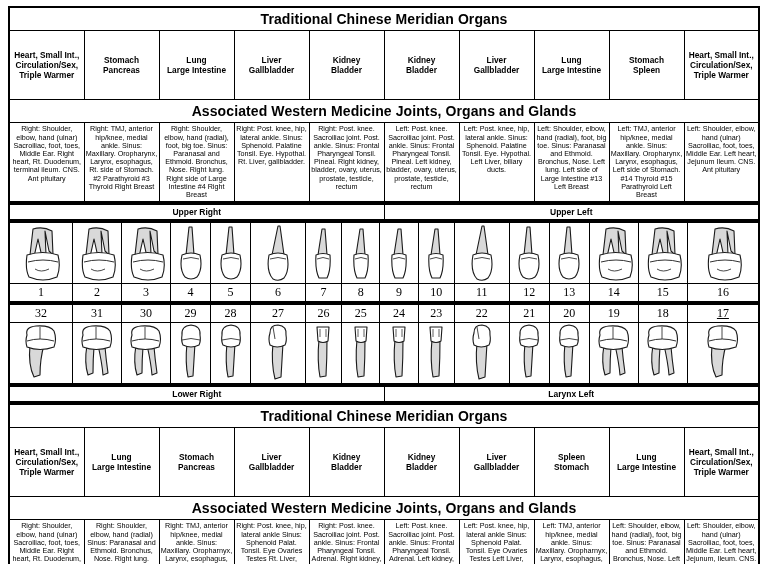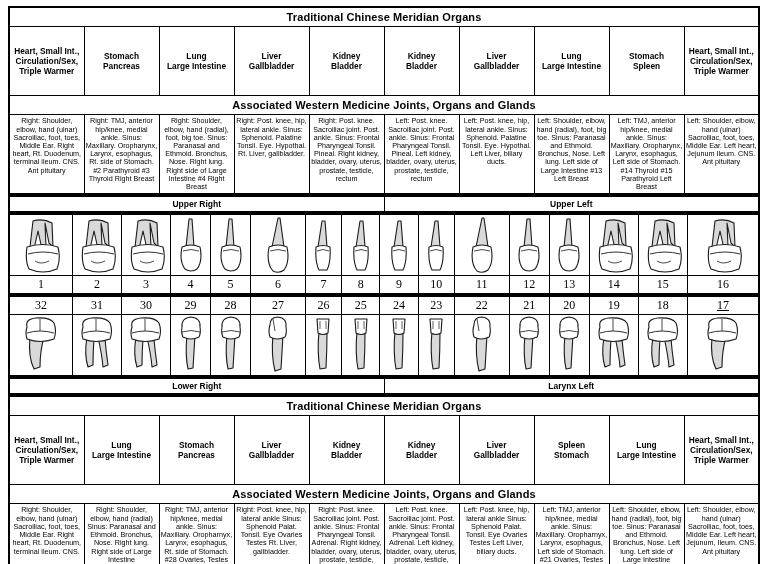--- a/index.html
+++ b/index.html
@@ -2,21 +2,21 @@
 <html><head>
 <meta charset="utf-8">
 <style>
   html,body{margin:0;padding:0;background:#fff;}
   body{width:768px;height:564px;overflow:hidden;
        font-family:"Liberation Sans","DejaVu Sans",sans-serif;color:#000;}
   .chart{width:768px;height:564px;box-sizing:border-box;padding:6px 8px 2px 8px;}
   table{border-collapse:collapse;table-layout:fixed;width:100%;}
   .frame{border:2px solid #000;}
   td,th{border:1px solid #000;padding:0;vertical-align:middle;text-align:center;}
-  .bandtitle{font-weight:bold;font-size:11px;padding:3px 0 3px 0;letter-spacing:.1px;}
+  .bandtitle{font-weight:bold;font-size:14px;padding:3px 0 3px 0;letter-spacing:.1px;}
   .organ{font-weight:bold;font-size:8.3px;line-height:1.22;padding:19px 1px;}
   .detail{font-size:7.2px;line-height:1.14;padding:2px 1px;vertical-align:top;}
   .quad{font-weight:bold;font-size:8.5px;padding:2px 12px;}
   .num{font-family:"Liberation Serif","DejaVu Serif",serif;font-size:12px;padding:1px 0 1px 0;}
   .toothcell{height:60px;vertical-align:bottom;padding:0;}
   .toothcell.lower{vertical-align:top;}
   .toothwrap{display:flex;align-items:flex-end;justify-content:center;height:58px;}
   .toothwrap.lower{align-items:flex-start;}
   .sec{margin:0 0 2px 0;}
   .sec.tight{margin-bottom:0;}

